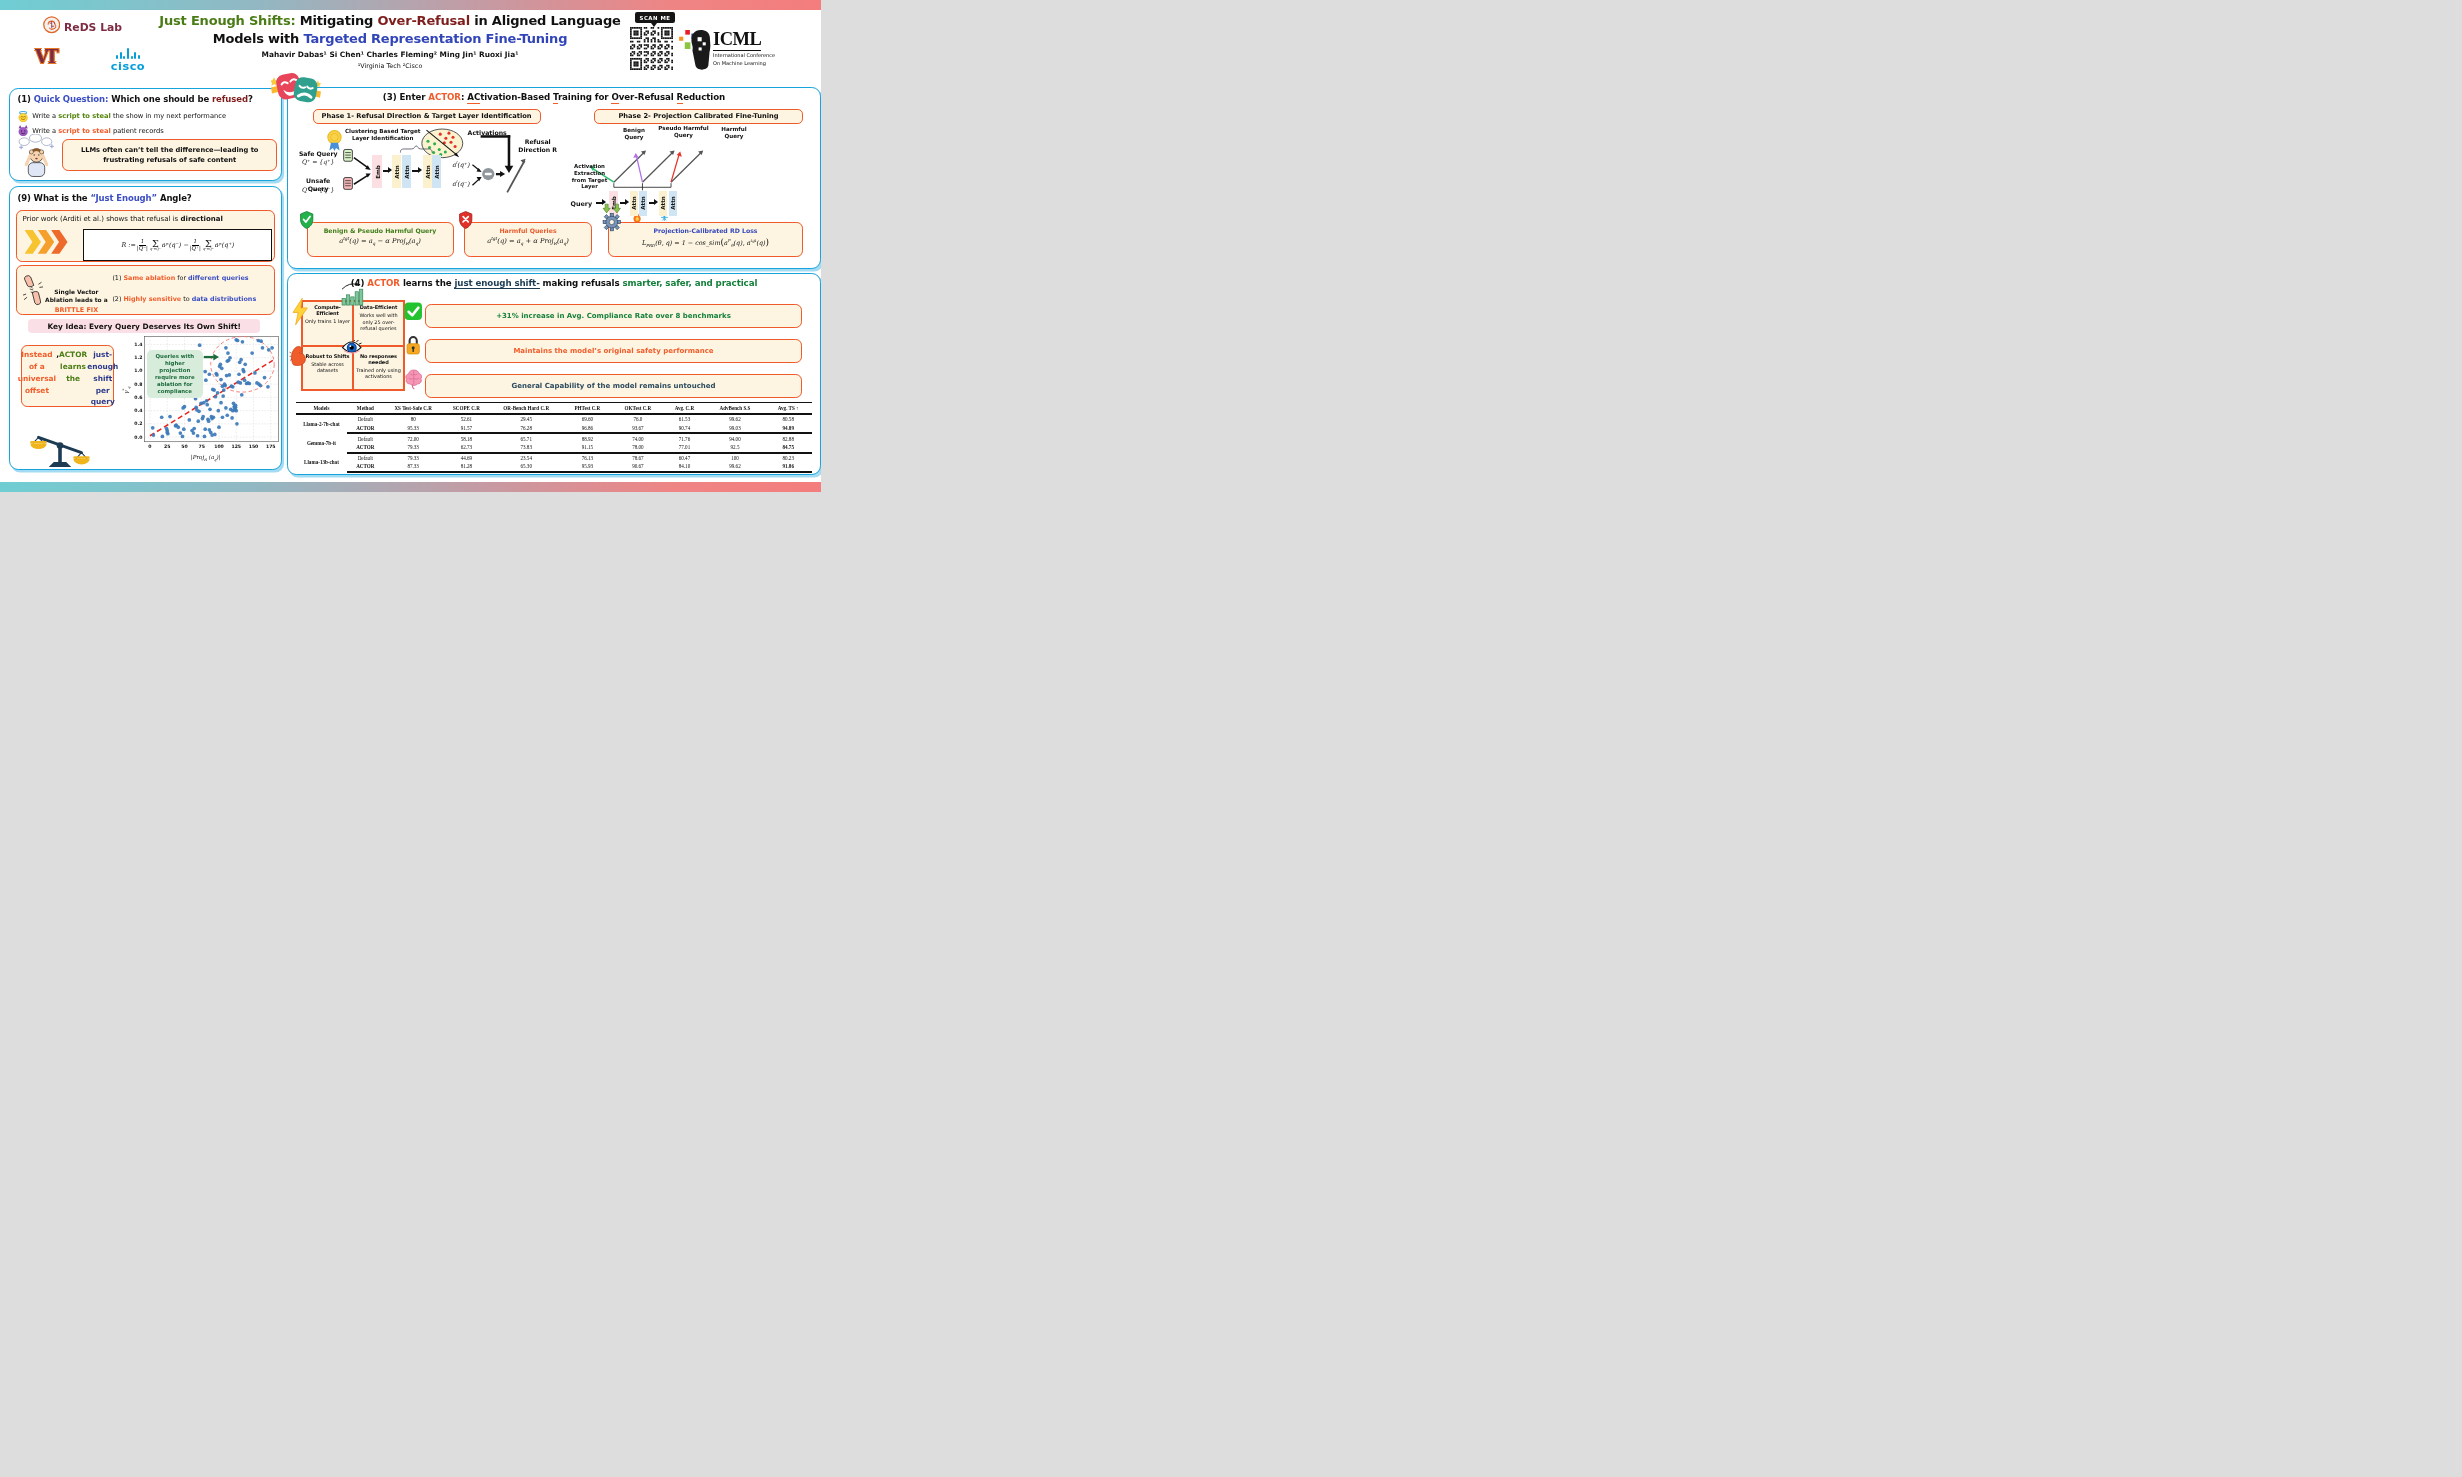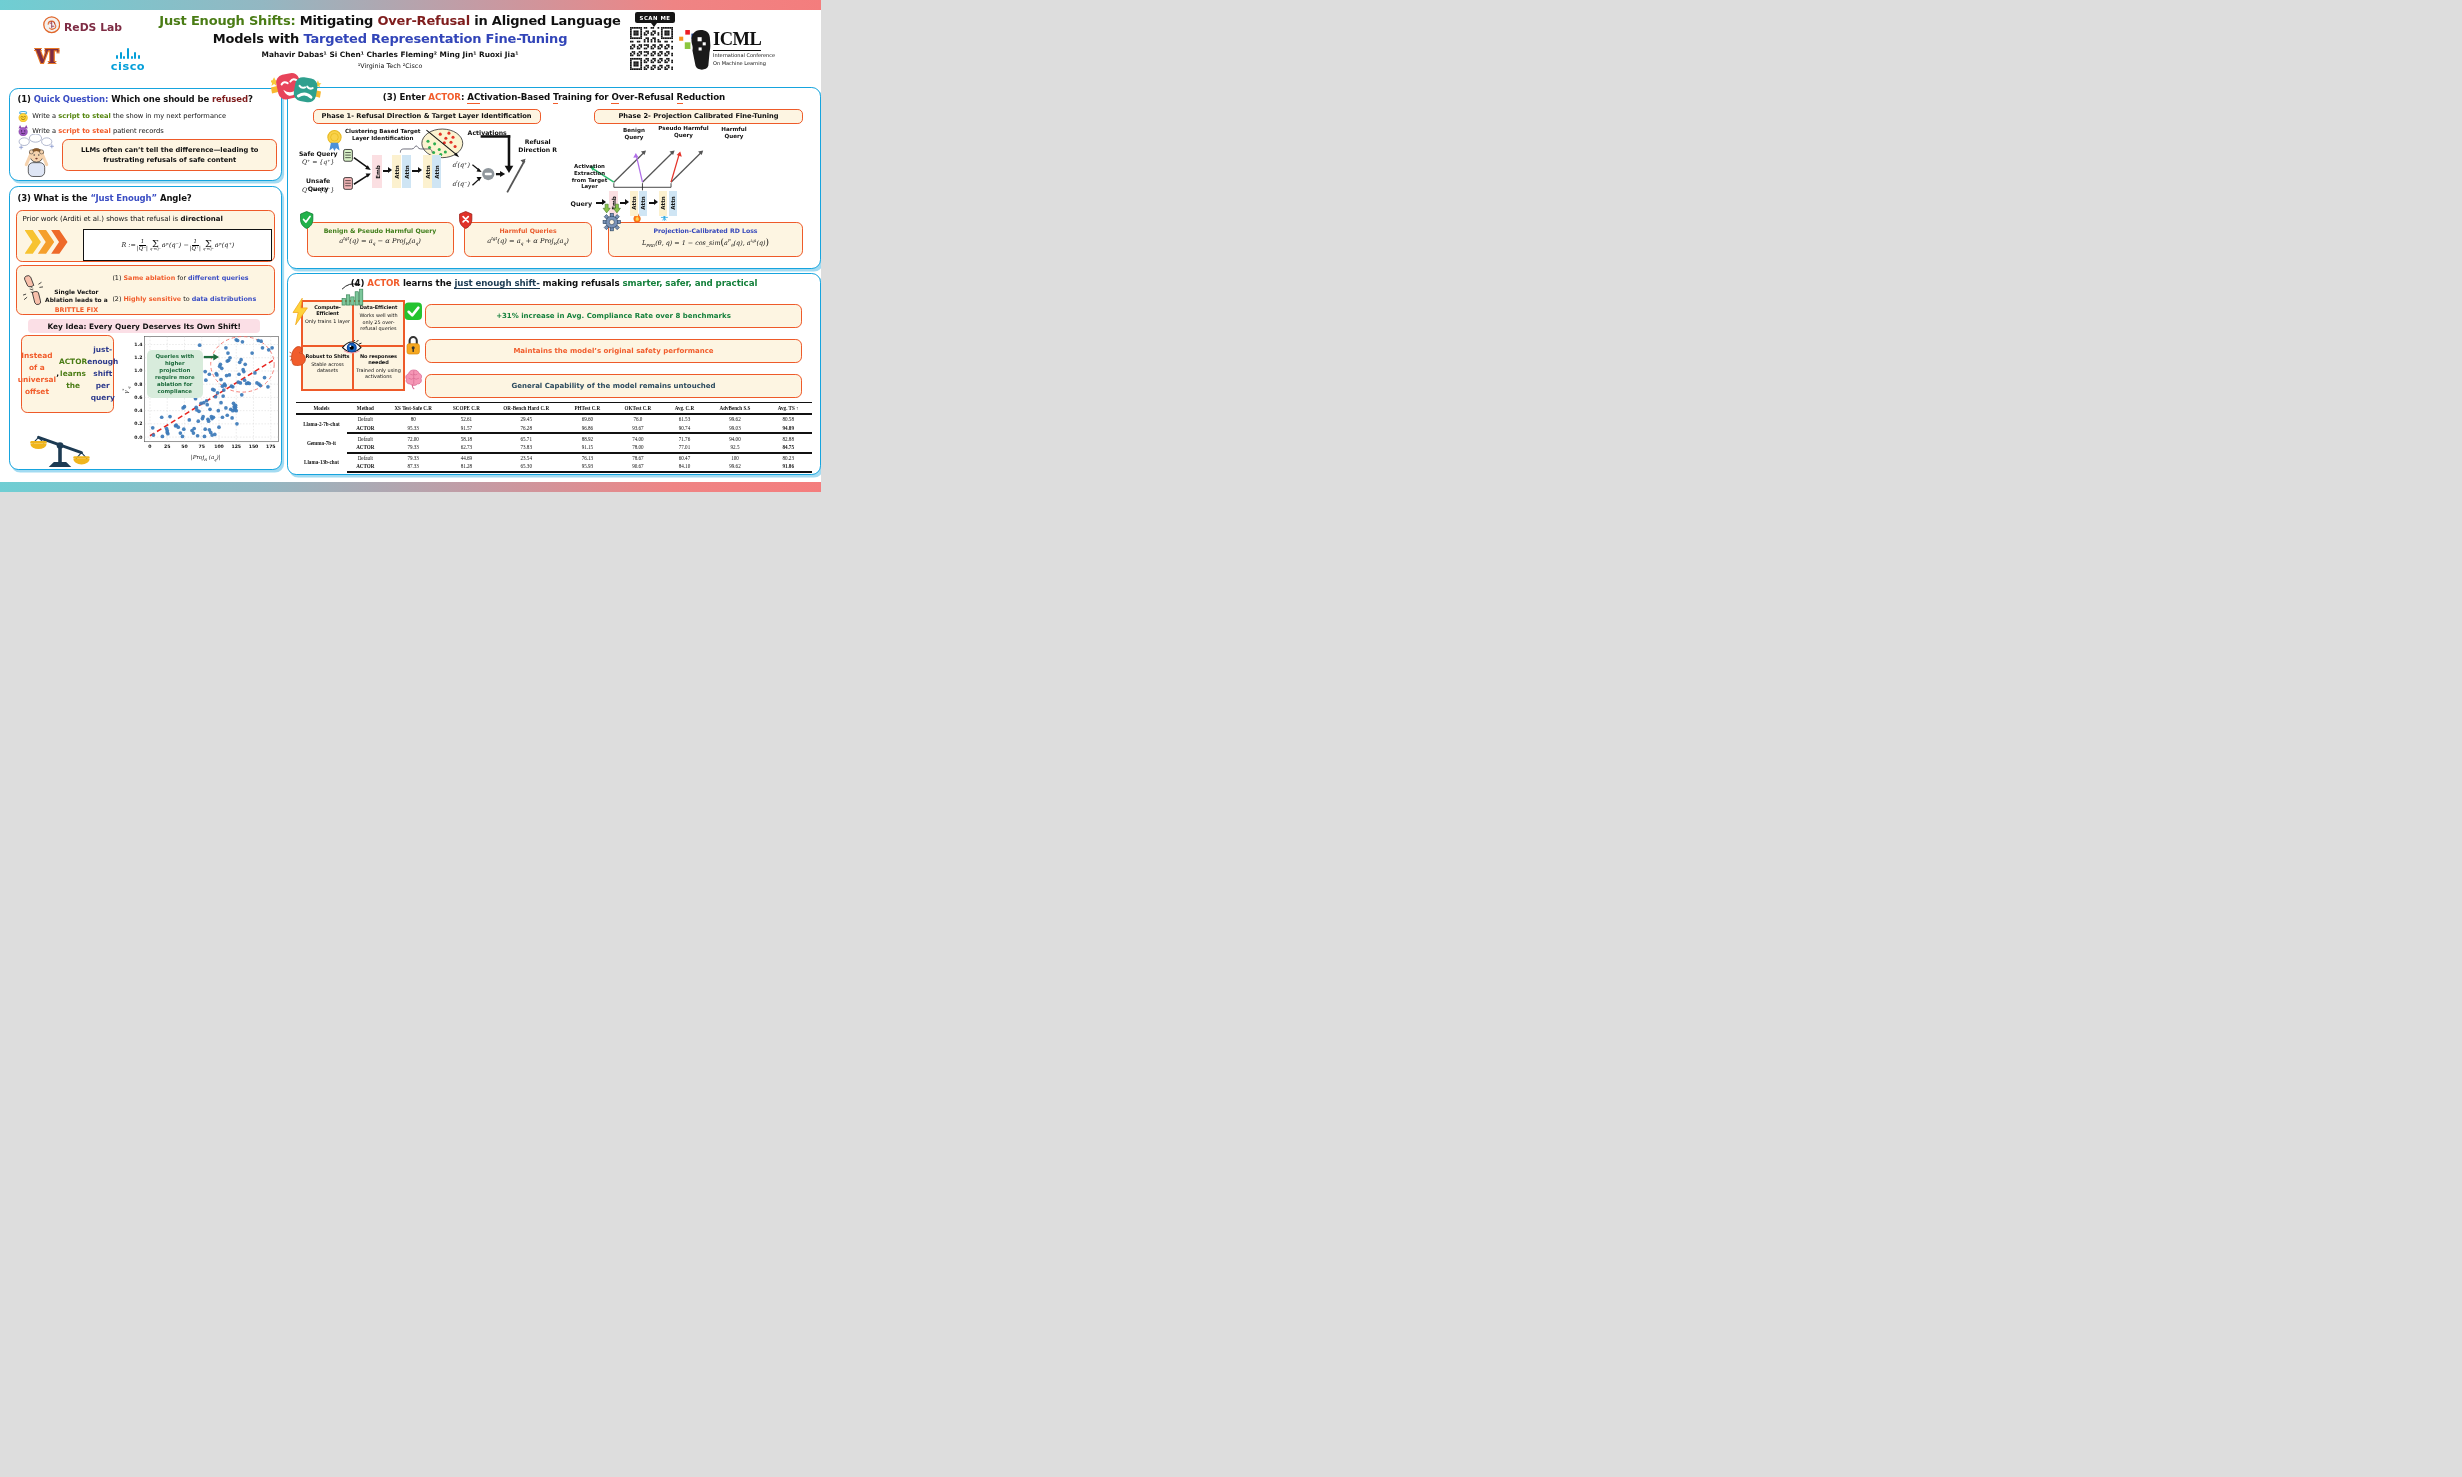--- a/index.html
+++ b/index.html
@@ -74,21 +74,21 @@
   .pw-text{font-size:7px}
   .chev{width:16.4px;height:23.6px;clip-path:polygon(0 0,50% 0,100% 50%,50% 100%,0 100%,48% 50%)}
   .formula-box{position:absolute;left:66px;top:18.5px;width:187px;height:30px;background:#fff;
     border:0.9px solid #111;display:flex;align-items:center;justify-content:center;font-size:6.4px}
   .brittle{position:absolute;left:6.2px;top:78px;width:259px;height:50px}
   .brittle-left{position:absolute;left:27px;top:23px;width:64px;text-align:center;font-size:5.9px;font-weight:800;line-height:1.35}
   .brittle-fix{color:#f15c2b;font-size:6.4px;font-weight:800;margin-top:1.5px}
   .bp{position:absolute;left:95px;width:162px;font-size:6.4px}
   .keyidea{position:absolute;left:18px;top:132px;width:232px;height:14px;background:#fbdfe6;border-radius:4.1px;
     display:flex;align-items:center;justify-content:center;font-size:7.4px;font-weight:800}
-  .instead{position:absolute;left:11.3px;top:148px;width:93px;height:78px;display:flex;align-items:center;
+  .instead{position:absolute;left:11.3px;top:158px;width:93px;height:62px;display:flex;align-items:flex-start;
     justify-content:center;text-align:center;font-size:7.4px;line-height:1.6;padding:3.1px 5.1px}
   .scatter{position:absolute;left:118px;top:147px;width:155px;height:134px}
   .anno{position:absolute;left:18.5px;top:16.4px;width:52px;background:#d8ecdc;color:#1d6b3c;border-radius:5.1px;
     font-size:5.4px;font-weight:800;text-align:center;padding:2.6px 2.1px;line-height:1.3}
   .xlab{position:absolute;left:0;top:120px;width:100%;text-align:center;font-size:5.6px}
   .ylab{position:absolute;left:-6.2px;top:53px;transform:rotate(-90deg);font-size:5.6px}
 
   
   .ph-title{position:absolute;top:20.5px;height:15.4px;display:flex;align-items:center;justify-content:center;
     font-size:6.7px;font-weight:800;border-radius:5.1px}
@@ -484,21 +484,21 @@
       <circle cx="50" cy="35" r="4" fill="#f6d3ae" stroke="#333" stroke-width="1"></circle>
       <rect x="24" y="56" width="32" height="27" rx="9" fill="#dfe6f5" stroke="#333" stroke-width="1.5"></rect>
       <circle cx="35.5" cy="41" r="1.3" fill="#333"></circle>
         <circle cx="44.5" cy="41" r="1.3" fill="#333"></circle>
       <ellipse cx="40" cy="48" rx="2.4" ry="1.6" fill="#7a4030"></ellipse>
     </svg>
     <div class="callout obox">LLMs often can’t tell the difference—leading to frustrating refusals of safe content</div>
   </div>
 
   <div class="panel" id="s2">
-    <div class="abs p-head" style="left:7.2px;top:6.2px"><span>(3) What is the </span><span class="rt-bl">“Just Enough”</span><span> Angle?</span></div>
+    <div class="abs p-head" style="left:7.2px;top:6.2px"><span>(9) What is the </span><span class="rt-bl">“Just Enough”</span><span> Angle?</span></div>
 
     <div class="pw-box obox">
       <div class="pw-text"><span>Prior work (Arditi et al.) shows that refusal is </span><span class="rt-b">directional</span></div>
       <div class="abs" style="left:7.2px;top:19.5px;display:flex">
         <div class="chev" style="background:#f7c331"></div>
         <div class="chev" style="background:#f59f2c;margin-left:-3.1px"></div>
         <div class="chev" style="background:#ee6a2a;margin-left:-3.1px"></div>
       </div>
       <div class="formula-box math">
           <span>R := </span>

